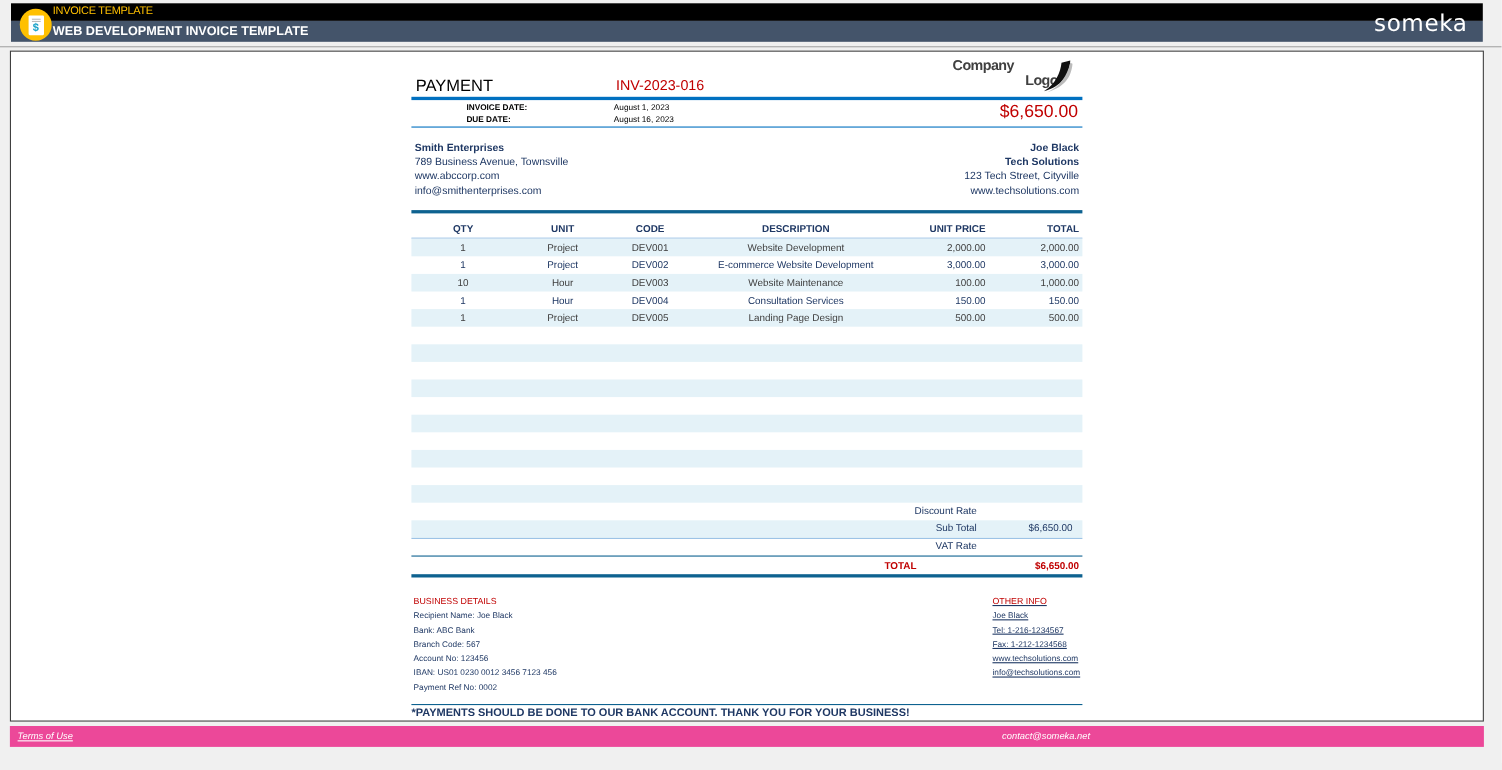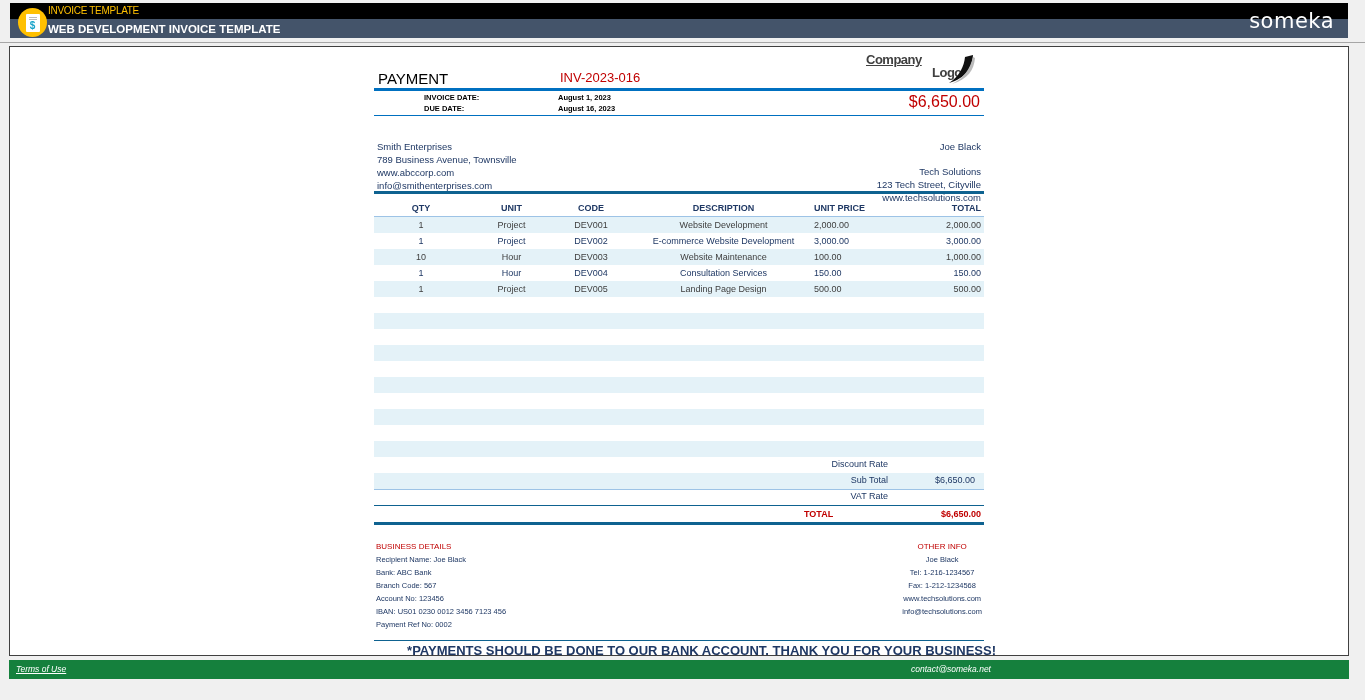--- a/index.html
+++ b/index.html
@@ -16,63 +16,63 @@
     .topbar .icon-circle .doc::before { content: ""; position: absolute; left: 3px; top: 3px; width: 8px; height: 1px; background: #bbb; box-shadow: 0 2px 0 #bbb; }
     .topbar .brand { position: absolute; right: 14px; top: 6px; font-size: 21px; color: #fff; font-family: "DejaVu Sans", sans-serif; letter-spacing: 0.5px; }
     .hr-top { position: absolute; left: 0; top: 42px; width: 1365px; height: 1px; background: #a6a6a6; }
 
     .sheet { position: absolute; left: 9px; top: 46px; width: 1340px; height: 610px; background: #fff; border: 1px solid #404040; }
 
     .inv { position: absolute; left: 374px; top: 48px; width: 610px; }
     .inv-title { position: absolute; left: 4px; top: 22px; font-size: 15px; color: #000; }
     .inv-num { position: absolute; left: 186px; top: 22px; font-size: 13px; color: #c00000; }
     .logo { position: absolute; right: 6px; top: 2px; width: 112px; height: 36px; }
-    .logo .t1 { position: absolute; left: 0; top: 2px; font-size: 13px; font-weight: bold; color: #404040; letter-spacing: -0.5px; text-decoration: underline; }
+    .logo .t1 { position: absolute; left: 0; top: 2px; font-size: 13px; font-weight: bold; color: #404040; letter-spacing: -0.5px; }
     .logo .t2 { position: absolute; left: 42px; top: 15px; font-size: 13px; font-weight: bold; color: #404040; letter-spacing: -0.5px; padding-left: 24px; }
     .logo .swoosh { position: absolute; right: 2px; top: 4px; width: 30px; height: 30px; }
     .bar-thick { position: absolute; left: 0; width: 610px; height: 3px; background: #0070c0; }
     .bar-thin { position: absolute; left: 0; width: 610px; height: 1px; background: #0070c0; }
     .bar-deep { position: absolute; left: 0; width: 610px; height: 3px; background: #0e6290; }
     .dl { position: absolute; left: 3px; font-size: 7.5px; font-weight: bold; color: #000; margin-left: 47px; }
-    .dv { position: absolute; left: 184px; font-size: 7.5px; font-weight: bold; color: #000; }
+    .dv { position: absolute; left: 184px; font-size: 7.5px; font-weight: normal; color: #000; }
     .amount { position: absolute; right: 4px; top: 45px; font-size: 16px; color: #c00000; }
 
     .from, .to { position: absolute; top: 80px; font-size: 9.5px; color: #1f3864; line-height: 13px; }
     .from { left: 3px; }
     .to { right: 3px; text-align: right; }
-    .from .b, .to .b { font-weight: normal; margin-top: 12px; }
+    .from .b, .to .b { font-weight: bold; }
 
     .tbl { position: absolute; left: 0; top: 152px; width: 610px; }
     .row { display: flex; height: 16px; align-items: center; font-size: 9px; color: #1f3864; }
     .row.head { height: 17px; font-weight: bold; border-bottom: 1px solid #9dc3e6; }
     .row.alt { background: #e4f2f8; }
     .row .c-qty { width: 94px; text-align: center; }
     .row .c-unit { width: 87px; text-align: center; }
     .row .c-code { width: 72px; text-align: center; }
     .row .c-desc { width: 187px; text-align: center; padding-left: 6px; }
-    .row .c-price { width: 82px; }
+    .row .c-price { width: 82px; text-align: right; }
     .row .c-total { width: 88px; text-align: right; padding-right: 3px; }
     .row.gray { color: #404040; }
     .tbl-end { height: 1px; background: #9dc3e6; }
 
     .sum { position: absolute; font-size: 9px; color: #1f3864; }
     .sum-l { right: 96px; text-align: right; padding-left: 13px; }
     .sum-v { right: 9px; text-align: right; }
     .total-l { position: absolute; left: 430px; font-size: 9px; font-weight: bold; color: #c00000; }
     .total-v { position: absolute; right: 3px; font-size: 9px; font-weight: bold; color: #c00000; }
 
     .pay, .other { position: absolute; top: 492px; font-size: 7.5px; color: #1f3864; line-height: 13px; }
     .pay { left: 2px; }
-    .other { right: 2px; text-align: center; }
+    .other { right: 2px; text-align: left; text-decoration: underline; }
     .pay .h, .other .h { color: #c00000; font-size: 8px; }
 
     .note-line { position: absolute; left: 0; top: 592px; width: 610px; height: 1px; background: #0e6290; }
-    .note { position: absolute; left: 12px; top: 595px; width: 610px; text-align: right; font-size: 13px; font-weight: bold; color: #1f3864; }
-
-    .footer { position: absolute; left: 9px; top: 660px; width: 1340px; height: 19px; background: #15803d; }
+    .note { position: absolute; left: 0; top: 595px; width: 610px; text-align: left; font-size: 10px; font-weight: bold; color: #1f3864; }
+
+    .footer { position: absolute; left: 9px; top: 660px; width: 1340px; height: 19px; background: #ec4899; }
     .footer .terms { position: absolute; left: 7px; top: 4px; font-size: 8.5px; color: #fff; font-style: italic; text-decoration: underline; }
     .footer .contact { position: absolute; left: 902px; top: 4px; font-size: 8.5px; color: #fff; font-style: italic; }
   </style>
 </head>
 <body>
 
 <div class="topbar">
   <div class="black"></div>
   <div class="slate"></div>
   <div class="icon-circle">

